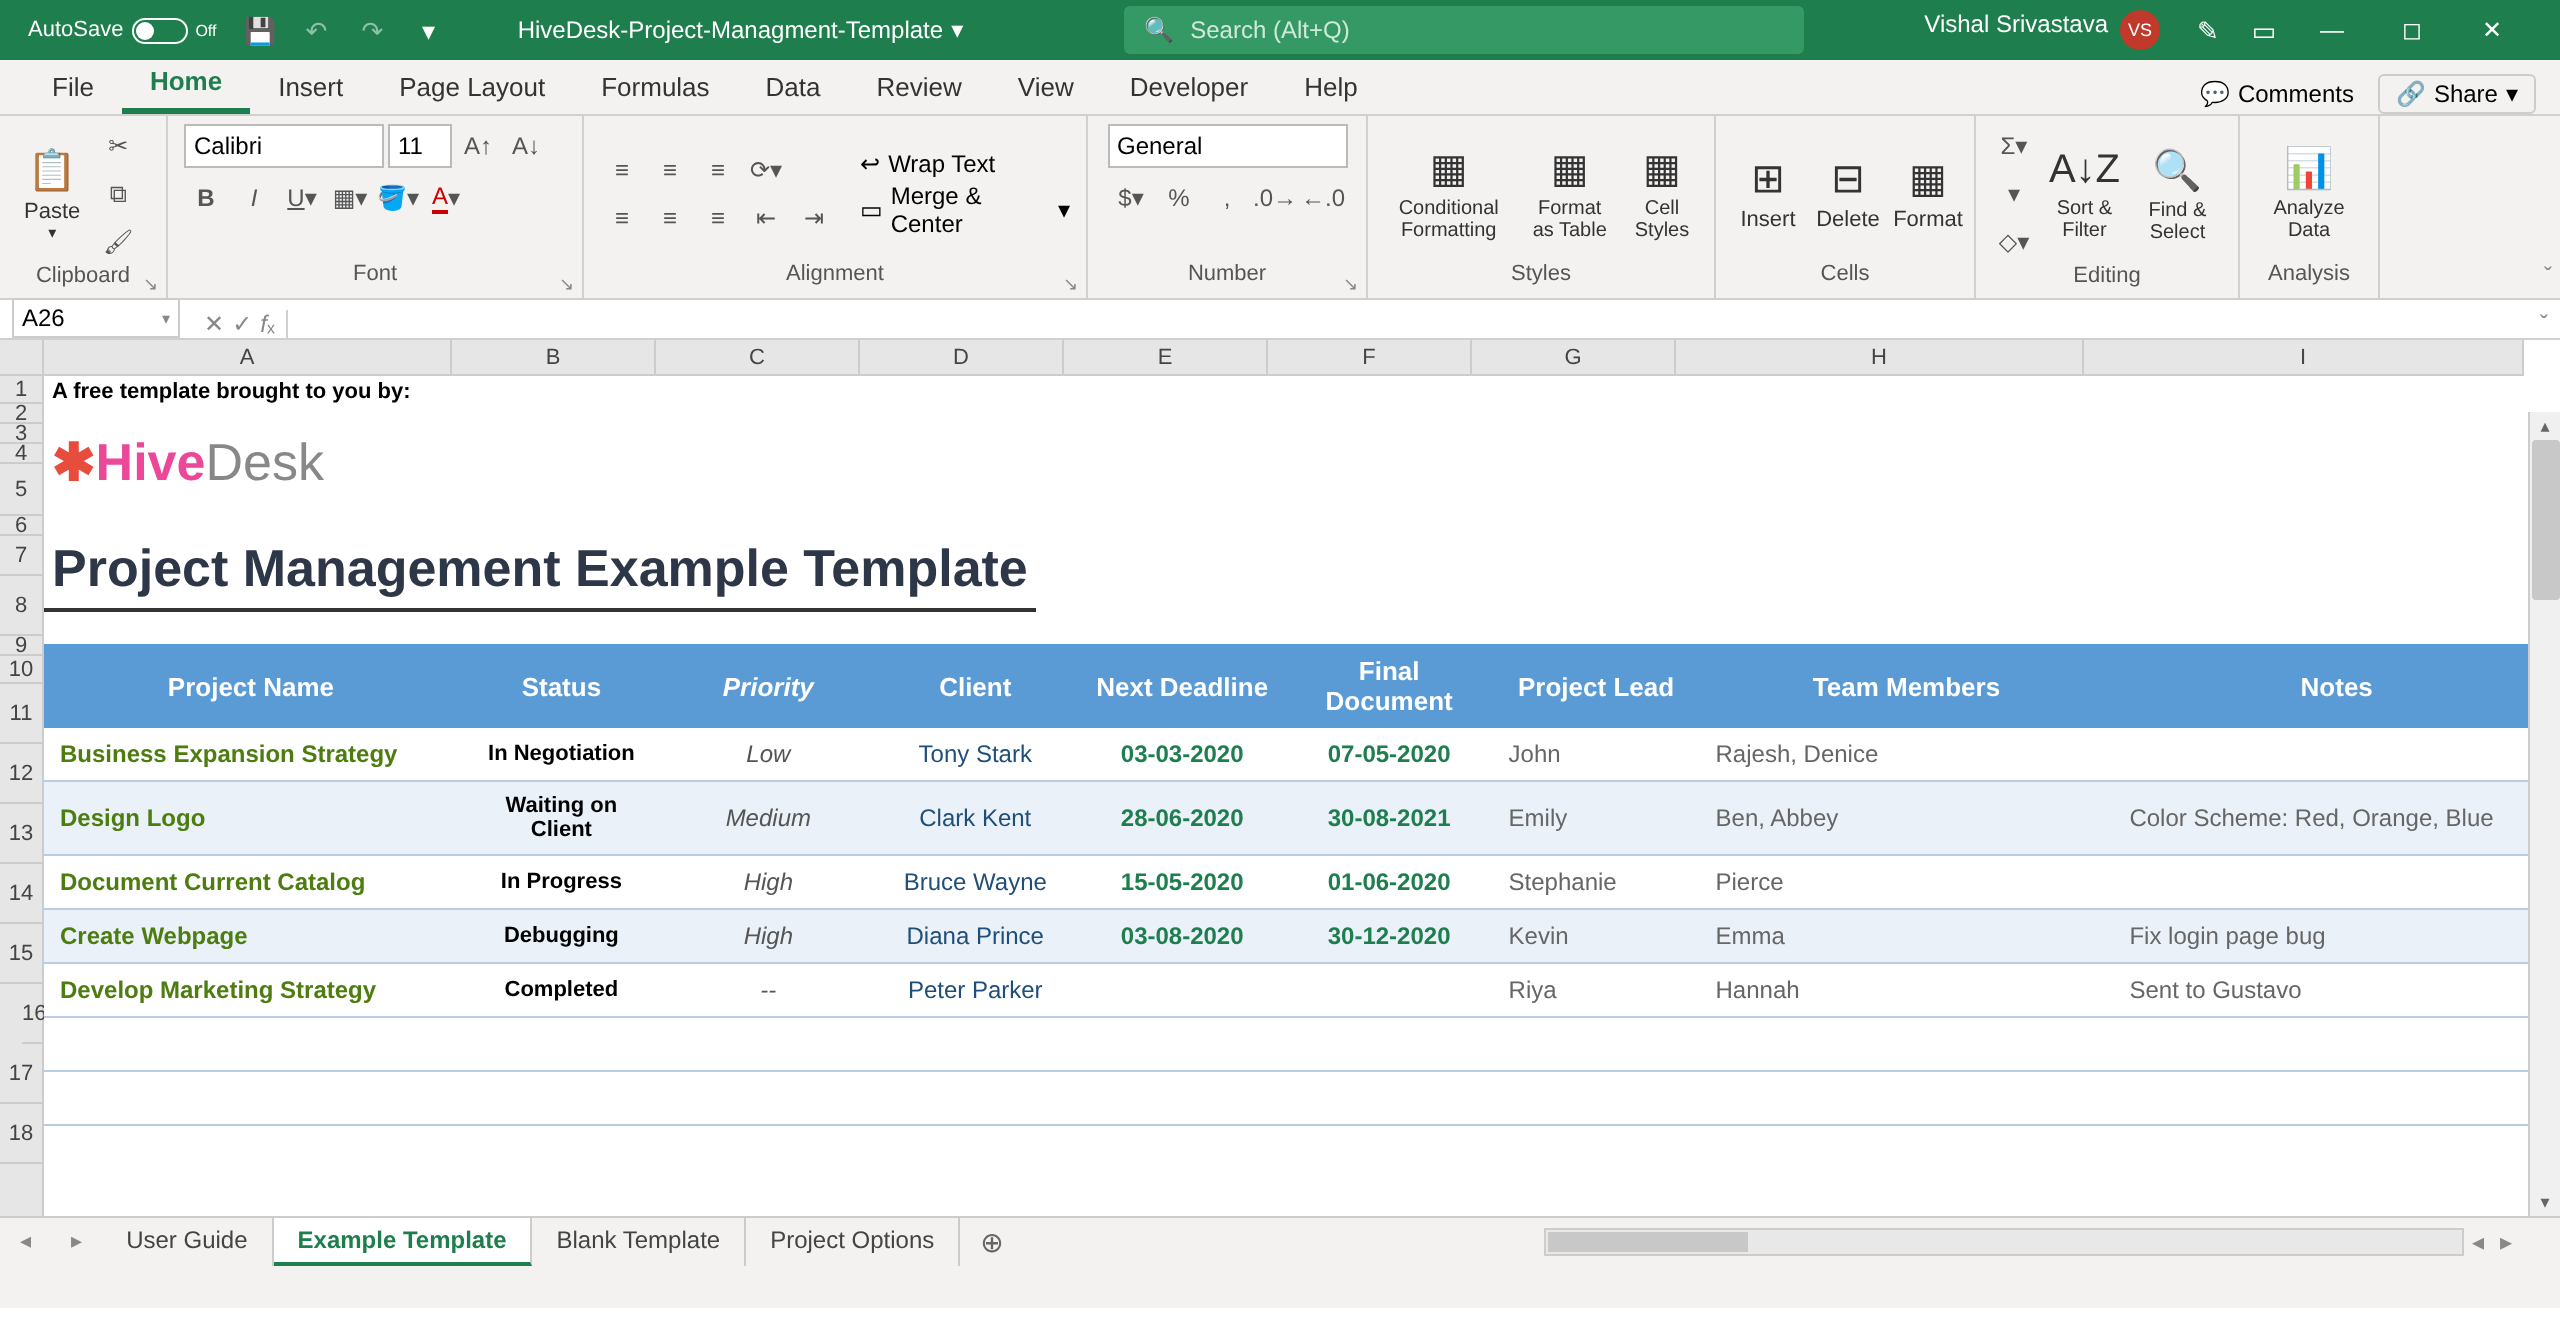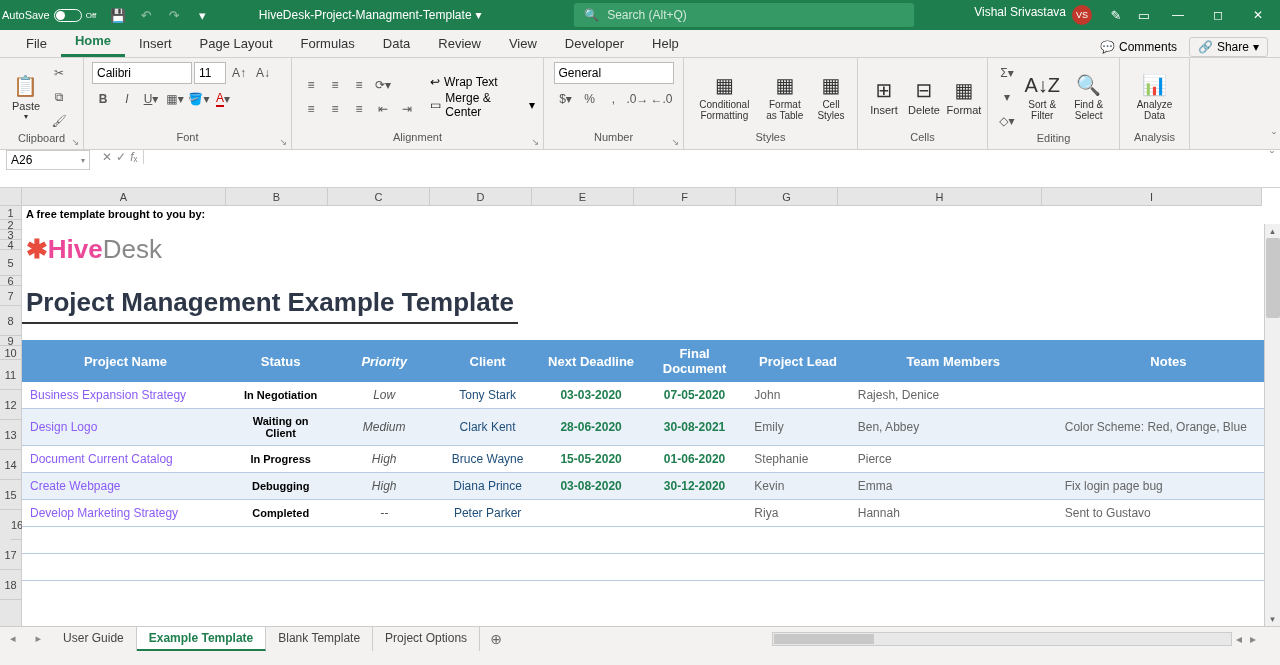--- a/index.html
+++ b/index.html
@@ -1,19 +1,19 @@
 <!DOCTYPE html>
 <html><head>
 <meta charset="utf-8">
 <style>
 * { box-sizing: border-box; margin: 0; padding: 0; font-family: "Segoe UI", Arial, sans-serif; }
 body { background: #fff; width: 1280px; height: 665px; overflow: hidden; font-size: 12px; }
 
 
-.titlebar { background: #1e7e4e; height: 30px; display: flex; align-items: center; color: #fff; padding: 0 2px; }
+.titlebar { background: #1e7e4e; height: 30px; display: flex; align-items: center; color: #fff; padding: 0 14px; }
 .titlebar .autosave { display: flex; align-items: center; gap: 4px; font-size: 11px; margin-right: 8px; }
 .toggle { width: 28px; height: 13px; border: 1px solid #fff; border-radius: 8px; position: relative; }
 .toggle::after { content: ''; width: 9px; height: 9px; background: #fff; border-radius: 50%; position: absolute; left: 1px; top: 1px; }
 .qat-btn { width: 24px; height: 24px; display: flex; align-items: center; justify-content: center; color: #fff; font-size: 13px; margin: 0 2px; }
 .qat-btn.dim { opacity: 0.5; }
 .filename { flex: 1; text-align: center; font-size: 12px; color: #fff; display: flex; align-items: center; justify-content: center; gap: 4px; margin-left: -40px; }
 .searchbox { background: #359966; height: 24px; width: 340px; border-radius: 3px; display: flex; align-items: center; padding: 0 10px; gap: 8px; color: #d0ead8; font-size: 12px; margin-left: 10px; margin-right: 60px; }
 .user { display: flex; align-items: flex-start; gap: 6px; font-size: 12px; margin-right: 10px; }
 .avatar { width: 20px; height: 20px; background: #c0392b; border-radius: 50%; display: flex; align-items: center; justify-content: center; font-size: 9px; color: #fff; }
 .win-btns { display: flex; }
@@ -35,21 +35,21 @@
 .rgroup-label { text-align: center; font-size: 11px; color: #555; padding-bottom: 2px; }
 .rgroup .launcher { position: absolute; right: 4px; bottom: 2px; font-size: 9px; color: #888; }
 .bigbtn { display: flex; flex-direction: column; align-items: center; justify-content: center; font-size: 11px; color: #333; padding: 2px 4px; min-width: 36px; }
 .bigbtn .icon { font-size: 20px; margin-bottom: 2px; }
 .smallbtn { width: 22px; height: 22px; display: flex; align-items: center; justify-content: center; font-size: 12px; color: #555; }
 .col { display: flex; flex-direction: column; gap: 2px; }
 .row { display: flex; gap: 2px; align-items: center; }
 .input-font { border: 1px solid #bbb; background: #fff; height: 22px; padding: 0 4px; font-size: 12px; }
 
 
-.formula-bar { height: 38px; display: flex; align-items: flex-start; border-bottom: 1px solid #d0d0d0; background: #fff; }
+.formula-bar { height: 20px; display: flex; align-items: flex-end; border-bottom: 1px solid #d0d0d0; background: #fff; }
 .name-box { width: 84px; border: 1px solid #ccc; height: 20px; margin: 0 6px; padding: 0 4px; font-size: 12px; display: flex; align-items: center; justify-content: space-between; }
 .fx-btns { display: flex; gap: 4px; padding: 0 6px; color: #888; border-right: 1px solid #d0d0d0; }
 .fx-input { flex: 1; height: 20px; padding: 0 6px; }
 .fb-expand { width: 16px; text-align: center; color: #888; }
 
 
 .grid-wrap { display: flex; height: 420px; }
 .row-headers { width: 22px; background: #e6e6e6; border-right: 1px solid #ccc; }
 .col-headers { height: 18px; background: #e6e6e6; display: flex; border-bottom: 1px solid #ccc; }
 .grid-scroll { flex: 1; position: relative; overflow: hidden; }
@@ -64,21 +64,21 @@
 .logo .hive { color: #ec4899; font-weight: 700; }
 .logo .desk { color: #888; font-weight: 400; }
 .title-big { font-size: 26px; font-weight: bold; color: #2d3748; padding: 18px 4px 4px 4px; border-bottom: 2px solid #333; display: inline-block; }
 
 table.data { border-collapse: collapse; width: 100%; margin-top: 16px; }
 table.data th { background: #5b9bd5; color: #fff; font-weight: bold; padding: 6px 8px; font-size: 13px; text-align: center; }
 table.data th:first-child { text-align: center; }
 table.data th.pri { font-style: italic; }
 table.data td { padding: 6px 8px; font-size: 12px; border-bottom: 1px solid #b8cce4; }
 table.data tr.lite td { background: #eaf1f9; }
-table.data td.name { color: #8b5cf6; font-weight: normal; }
+table.data td.name { color: #4d7c0f; font-weight: bold; }
 table.data td.status { text-align: center; font-size: 11px; font-weight: bold; }
 table.data td.pri { text-align: center; font-style: italic; color: #555; }
 table.data td.client { text-align: center; color: #1f4e79; }
 table.data td.date { text-align: center; color: #1e7e4e; font-weight: bold; }
 table.data td.lead, table.data td.team, table.data td.notes { color: #666; }
 
 .vscroll { position: absolute; right: 0; top: 18px; bottom: 0; width: 16px; background: #f0f0f0; border-left: 1px solid #ccc; }
 .vscroll .thumb { position: absolute; top: 14px; width: 14px; left: 1px; height: 80px; background: #c8c8c8; border-radius: 2px; }
 .vscroll .arr { height: 14px; text-align: center; font-size: 9px; color: #666; line-height: 14px; }
 

